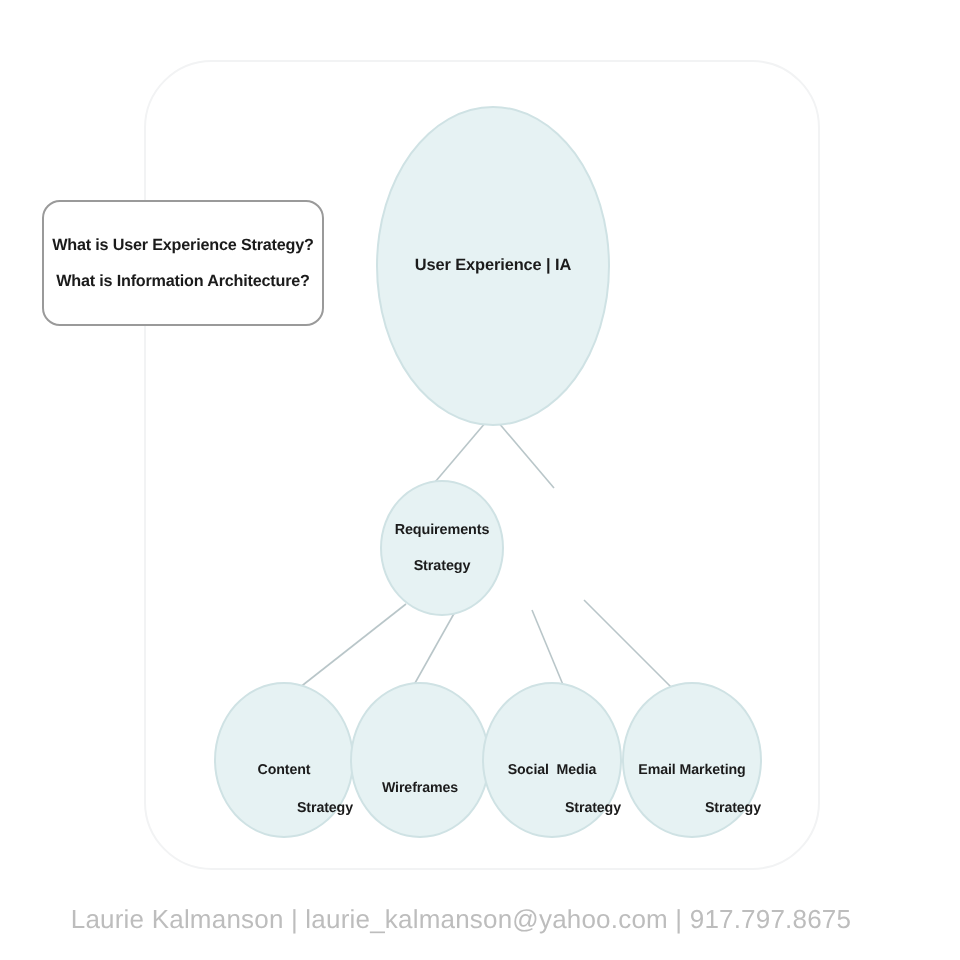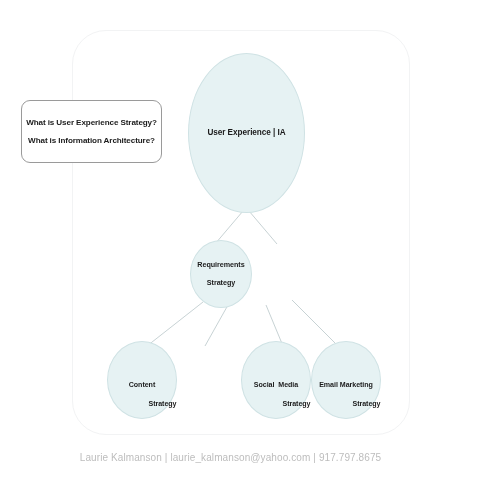--- a/index.html
+++ b/index.html
@@ -106,21 +106,21 @@
   .node-leaf .node-label { font-size: 7.1px; margin-top: 30px; }
   .node-leaf .node-label + .node-label { margin-top: 11px; padding-left: 41px; }
 
   
   .footer {
     position: absolute;
     left: 0;
     top: 452px;
     width: 461px;
     text-align: center;
-    font-size: 10px;
+    font-size: 13px;
     color: #bdbdbd;
     letter-spacing: 0.1px;
   }
 </style>
 </head>
 <body>
 
 <div id="canvas">
 
   <div class="frame"></div>
@@ -152,20 +152,23 @@
     <div class="node-label">Requirements</div>
     <div class="node-label">Strategy</div>
   </div>
 
 
   <div class="node node-leaf node-leaf-1">
     <div class="node-label">Content</div>
     <div class="node-label">Strategy</div>
   </div>
 
+  <div class="node node-leaf node-leaf-2">
+    <div class="node-label">Wireframes</div>
+  </div>
 
   <div class="node node-leaf node-leaf-3">
     <div class="node-label">Social  Media</div>
     <div class="node-label">Strategy</div>
   </div>
 
   <div class="node node-leaf node-leaf-4">
     <div class="node-label">Email Marketing</div>
     <div class="node-label">Strategy</div>
   </div>

